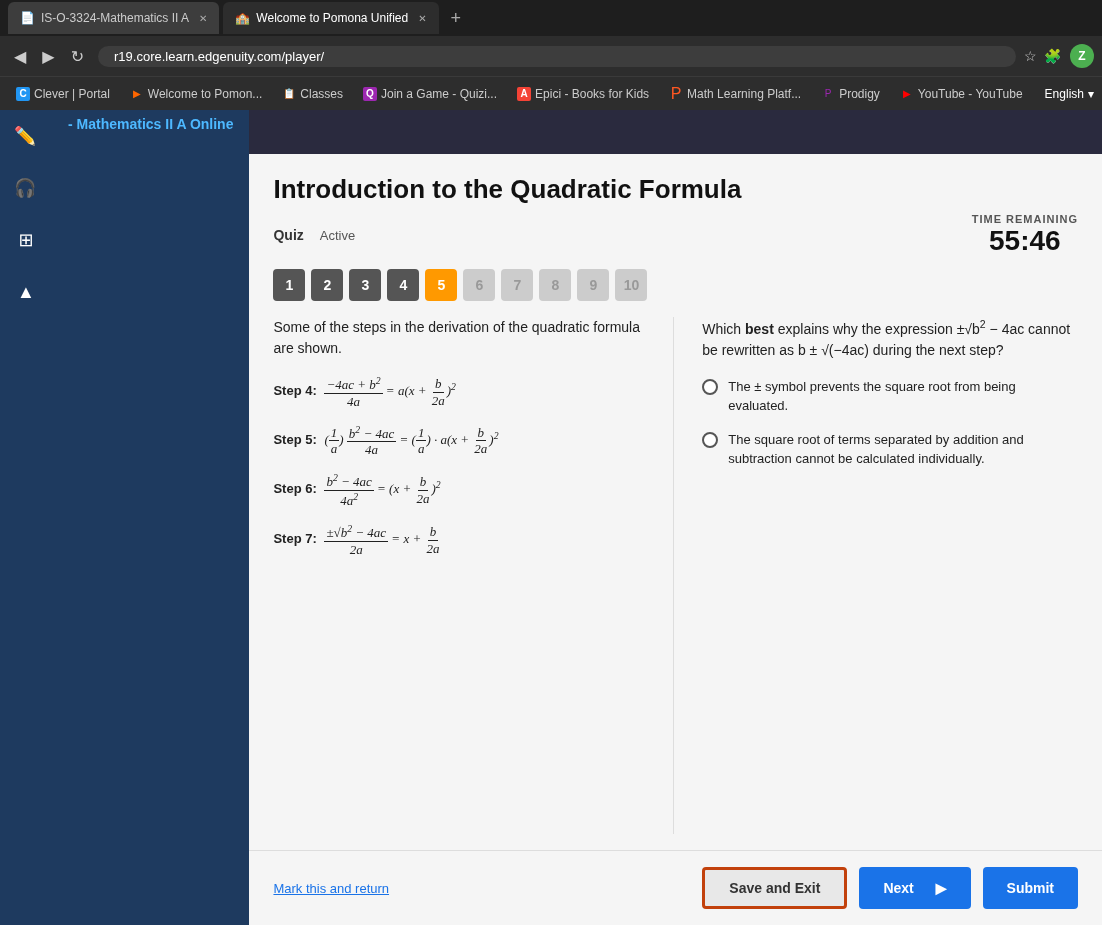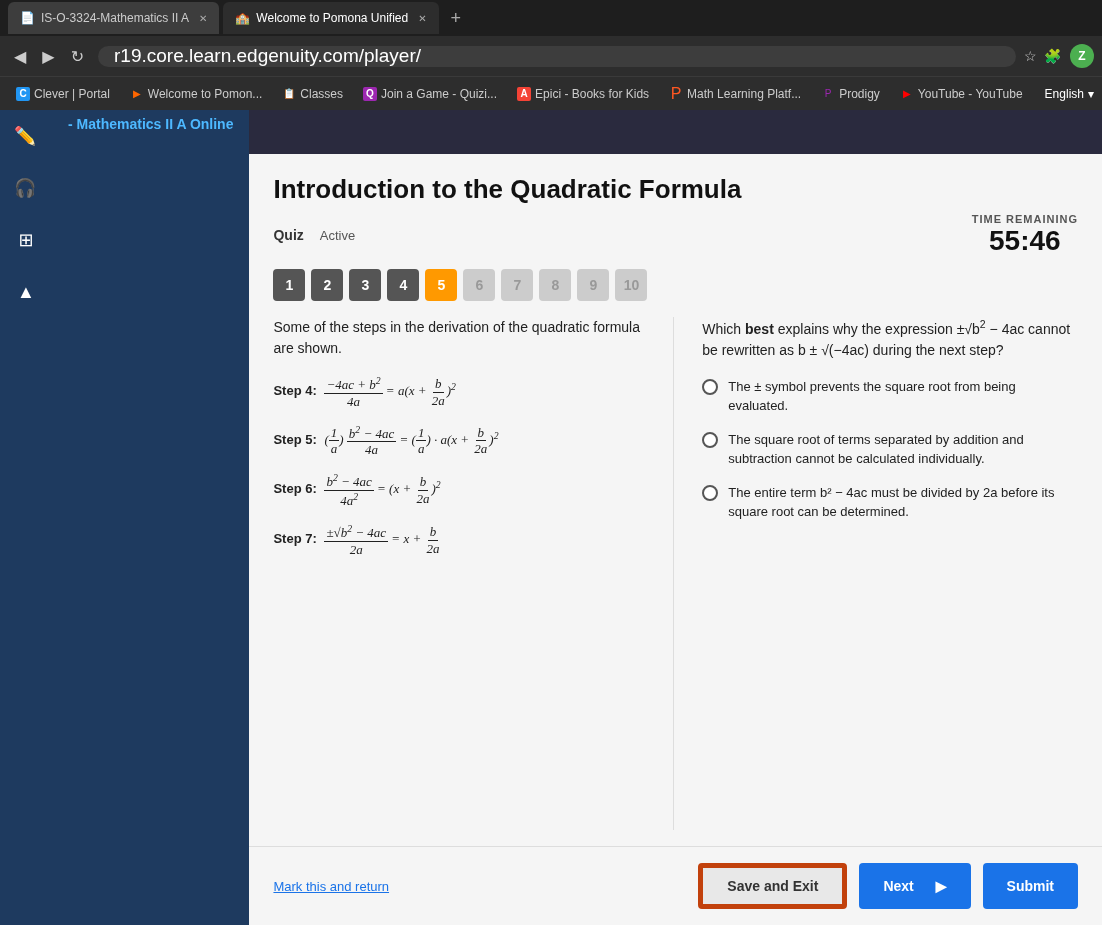--- a/index.html
+++ b/index.html
@@ -83,21 +83,21 @@
       color: #ccc;
     }
 
     .address-input {
       flex: 1;
       background: #3d3d3d;
       border: none;
       border-radius: 20px;
       color: #fff;
       padding: 4px 16px;
-      font-size: 19px;
+      font-size: 13px;
       height: 21px;
     }
 
     .browser-actions {
       display: flex;
       align-items: center;
       gap: 8px;
       color: #ccc;
       font-size: 14px;
     }
@@ -395,21 +395,21 @@
       border-radius: 4px;
       font-size: 14px;
       font-weight: bold;
       cursor: pointer;
       border: none;
     }
 
     .btn-save {
       background: #e8e8e8;
       color: #333;
-      border: 5px solid #c2410c;
+      border: 3px solid #c2410c;
     }
 
     .btn-next {
       background: #1a73e8;
       color: #fff;
       display: flex;
       align-items: center;
       gap: 22px;
     }
 
@@ -626,24 +626,20 @@
 
           <div class="options-list">
             <label class="option-item">
               <div class="radio-circle"></div>
               <span>The ± symbol prevents the square root from being evaluated.</span>
             </label>
             <label class="option-item">
               <div class="radio-circle"></div>
               <span>The square root of terms separated by addition and subtraction cannot be calculated individually.</span>
             </label>
-            <label class="option-item">
-              <div class="radio-circle"></div>
-              <span>The entire term b² − 4ac must be divided by 2a before its square root can be determined.</span>
-            </label>
           </div>
         </div>
       </div>
 
       <div class="footer-row">
         <span class="mark-link">Mark this and return</span>
         <div class="footer-buttons">
           <button class="btn btn-save">Save and Exit</button>
           <button class="btn btn-next">
             <span>Next</span>

